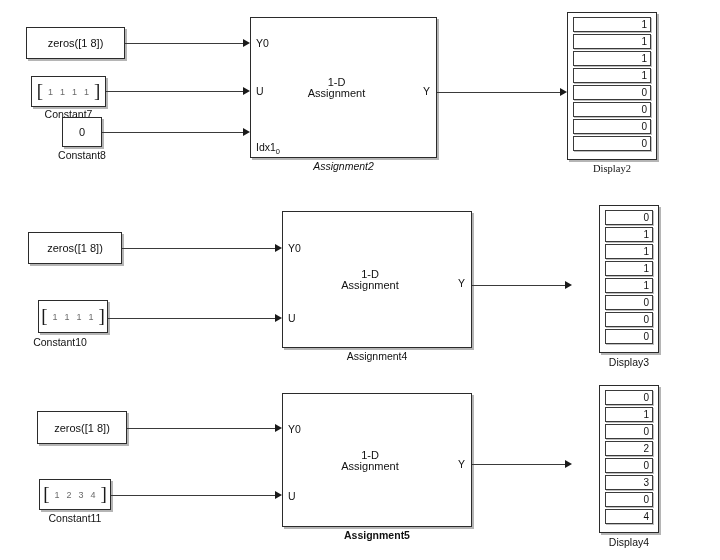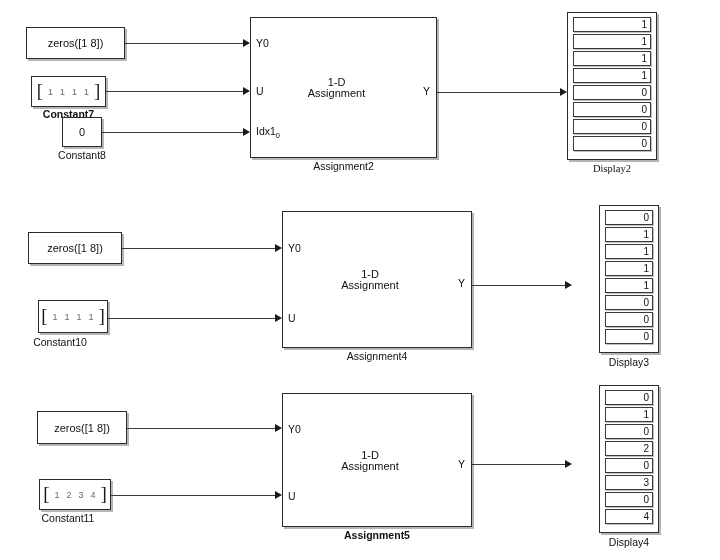--- a/index.html
+++ b/index.html
@@ -150,47 +150,47 @@
   <div class="blk" style="left:31px; top:76px; width:75px; height:31px;">
     <div class="vec" style="height:100%;">
       <span class="brk">[</span>
       <span class="num">1</span>
       <span class="num">1</span>
       <span class="num">1</span>
       <span class="num">1</span>
       <span class="brk">]</span>
     </div>
   </div>
-  <div class="blk-label" style="left:31px; top:108px; width:75px;font-weight:bold;">Constant7</div>
+  <div class="blk-label" style="left:31px; top:108px; width:75px;">Constant7</div>
 
   <div class="blk const-src" style="left:62px; top:117px; width:40px; height:30px;">
     <span class="txt">0</span>
   </div>
   <div class="blk-label" style="left:47px; top:149px; width:70px;">Constant8</div>
 
   <div class="wire" style="left:125px; top:43px; width:119px;"></div>
   <div class="arrow" style="left:243px; top:39px;"></div>
 
   <div class="wire" style="left:106px; top:91px; width:138px;"></div>
   <div class="arrow" style="left:243px; top:87px;"></div>
 
   <div class="wire" style="left:102px; top:132px; width:142px;"></div>
   <div class="arrow" style="left:243px; top:128px;"></div>
 
   <div class="assign-blk" style="left:250px; top:17px; width:187px; height:141px;">
     <div class="assign-title" style="top:59px;">1-D</div>
     <div class="assign-title" style="top:70px;">Assignment</div>
     <div class="port-lbl" style="left:5px; top:20px;">Y0</div>
     <div class="port-lbl" style="left:5px; top:68px;">U</div>
-    <div class="port-lbl" style="left:5px; top:108px;">
+    <div class="port-lbl" style="left:5px; top:124px;">
       <span>Idx1</span><sub>0</sub>
     </div>
     <div class="port-lbl" style="right:6px; top:68px;">Y</div>
   </div>
-  <div class="blk-label" style="left:250px; top:160px; width:187px;">Assignment2</div>
+  <div class="blk-label" style="left:250px; top:160px; width:187px;font-style:italic;">Assignment2</div>
 
   <div class="wire" style="left:437px; top:92px; width:125px;"></div>
   <div class="arrow" style="left:560px; top:88px;"></div>
 
   <div class="disp-blk" style="left:567px; top:12px; width:90px; height:148px;">
     <div class="disp-cell">1</div>
     <div class="disp-cell">1</div>
     <div class="disp-cell">1</div>
     <div class="disp-cell">1</div>
     <div class="disp-cell">0</div>
@@ -253,21 +253,21 @@
   <div class="blk" style="left:39px; top:479px; width:72px; height:31px;">
     <div class="vec" style="height:100%;">
       <span class="brk">[</span>
       <span class="num">1</span>
       <span class="num">2</span>
       <span class="num">3</span>
       <span class="num">4</span>
       <span class="brk">]</span>
     </div>
   </div>
-  <div class="blk-label" style="left:32px; top:512px; width:72px;">Constant11</div>
+  <div class="blk-label" style="left:39px; top:512px; width:72px;">Constant11</div>
 
   <div class="wire" style="left:127px; top:428px; width:149px;"></div>
   <div class="arrow" style="left:275px; top:424px;"></div>
 
   <div class="wire" style="left:111px; top:495px; width:165px;"></div>
   <div class="arrow" style="left:275px; top:491px;"></div>
 
   <div class="assign-blk" style="left:282px; top:393px; width:190px; height:134px;">
     <div class="assign-title" style="top:56px;">1-D</div>
     <div class="assign-title" style="top:67px;">Assignment</div>

